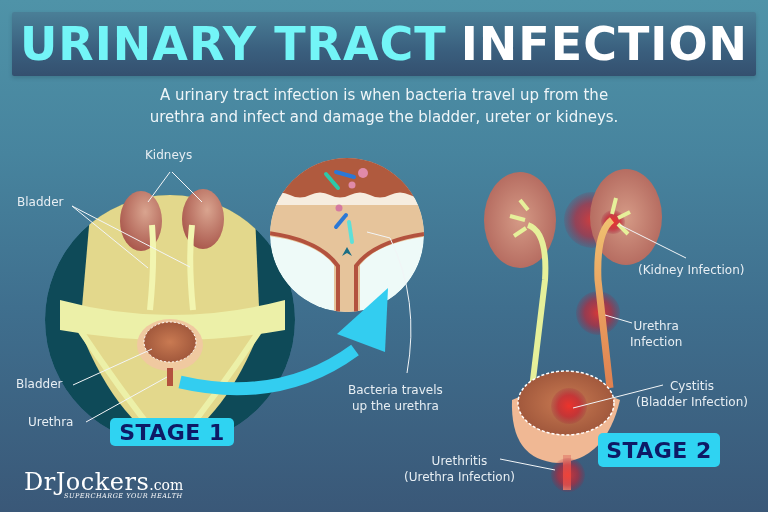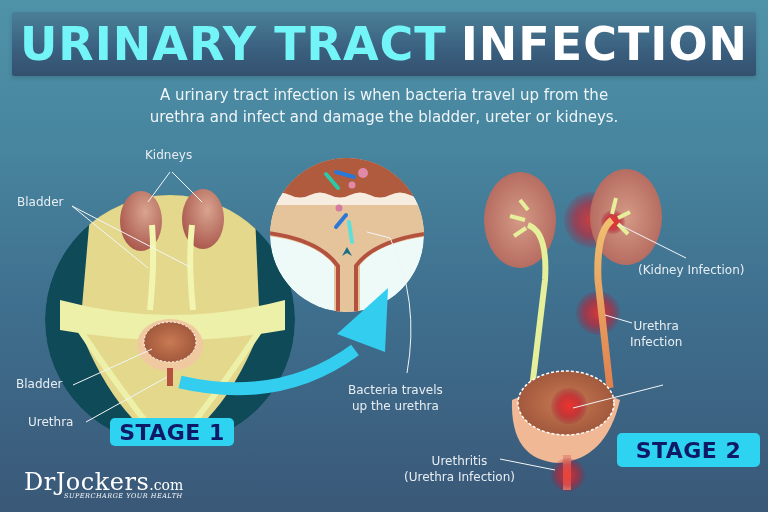--- a/index.html
+++ b/index.html
@@ -152,23 +152,27 @@
   </div>
   <div class="stage" style="left:110px; top:418px; width:124px; height:28px;">STAGE 1</div>
 
   <div class="lbl c" style="left:638px; top:262px;">
     <div>(Kidney Infection)</div>
   </div>
   <div class="lbl c" style="left:630px; top:318px;">
     <div>Urethra</div>
     <div>Infection</div>
   </div>
+  <div class="lbl c" style="left:636px; top:378px;">
+    <div>Cystitis</div>
+    <div>(Bladder Infection)</div>
+  </div>
   <div class="lbl c" style="left:404px; top:453px;">
     <div>Urethritis</div>
     <div>(Urethra Infection)</div>
   </div>
-  <div class="stage" style="left:617px; top:433px; width:143px; height:34px;">STAGE 2</div>
+  <div class="stage" style="left:598px; top:433px; width:122px; height:34px;">STAGE 2</div>
 
   <div class="logo">
     <span class="main">DrJockers</span><span class="com">.com</span>
     <div class="tag">SUPERCHARGE YOUR HEALTH</div>
   </div>
 </div>
 
 </body></html>

